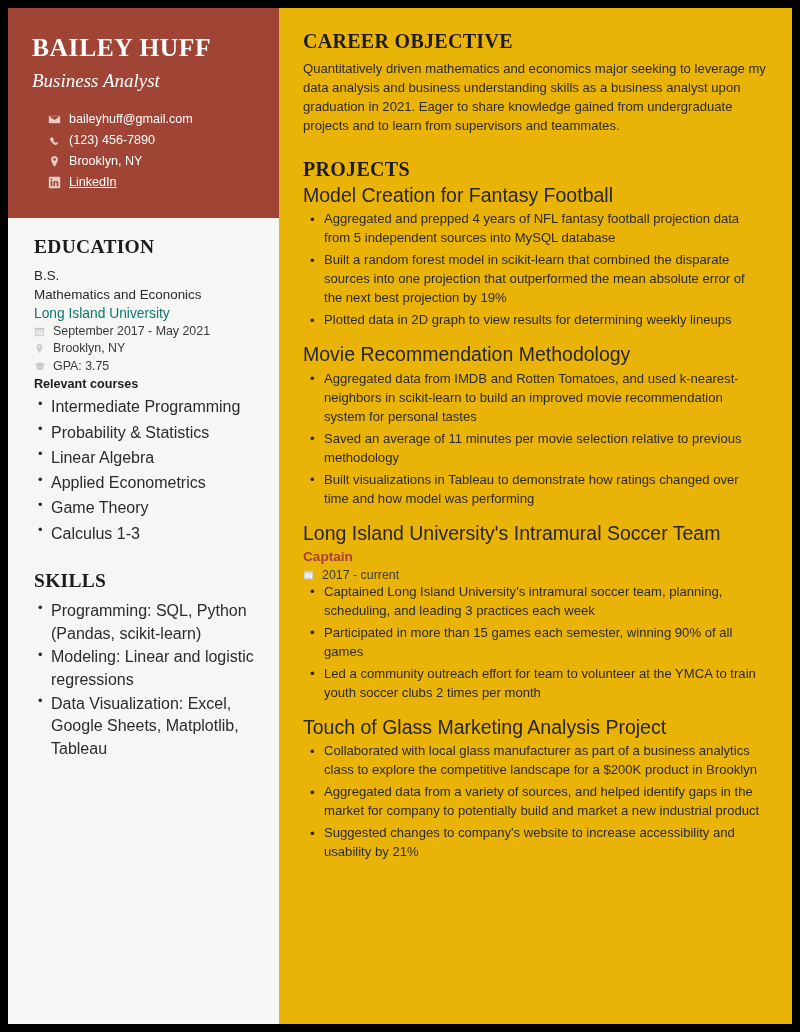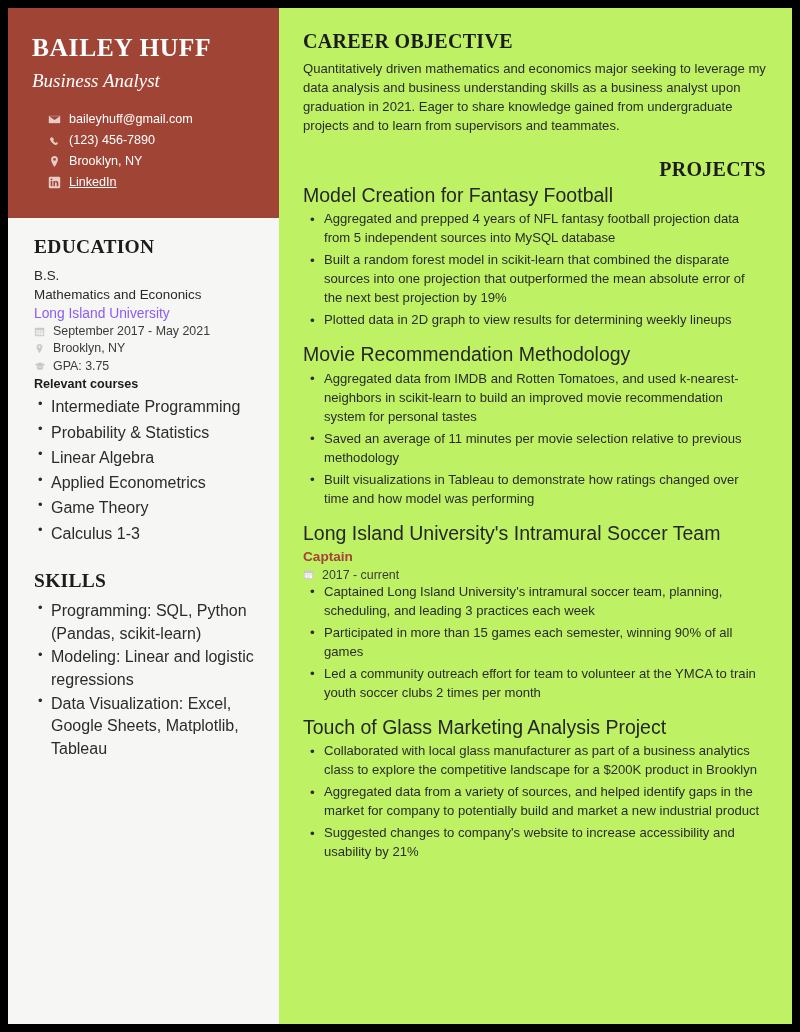--- a/index.html
+++ b/index.html
@@ -93,21 +93,21 @@
   }
 
   .edu-line {
     font-size: 13.4px;
     color: #2a2a2a;
     line-height: 1.42;
   }
 
   .edu-school {
     font-size: 13.8px;
-    color: #8b5cf6;
+    color: #0f766e;
     line-height: 1.45;
     margin-bottom: 1px;
   }
 
   .meta-item {
     display: flex;
     align-items: center;
     font-size: 12.4px;
     color: #3a3a3a;
     line-height: 1.0;
@@ -155,40 +155,40 @@
   .skills-block { margin-top: 24px; }
 
   ul.skills > li {
     line-height: 1.42;
     margin-bottom: 1px;
   }
 
   
   .main {
     flex: 1 1 auto;
-    background: #bef264;
+    background: #eab308;
     padding: 22px 26px 20px 24px;
   }
 
   .main-heading {
     font-family: "Liberation Serif", serif;
     font-weight: bold;
     font-size: 20px;
     color: #1c1c1c;
     letter-spacing: 0.3px;
     margin-bottom: 7px;
   }
 
   .objective-text {
     font-size: 13.1px;
     color: #2b2b2b;
     line-height: 1.45;
   }
 
-  .projects-heading { margin-top: 22px; margin-bottom: 3px; text-align: right; }
+  .projects-heading { margin-top: 22px; margin-bottom: 3px; }
 
   .entry { margin-bottom: 2px; }
   .entry + .entry { margin-top: 13px; }
 
   .entry-title {
     font-size: 19.5px;
     font-weight: normal;
     color: #262626;
     line-height: 1.2;
     margin-bottom: 3px;

